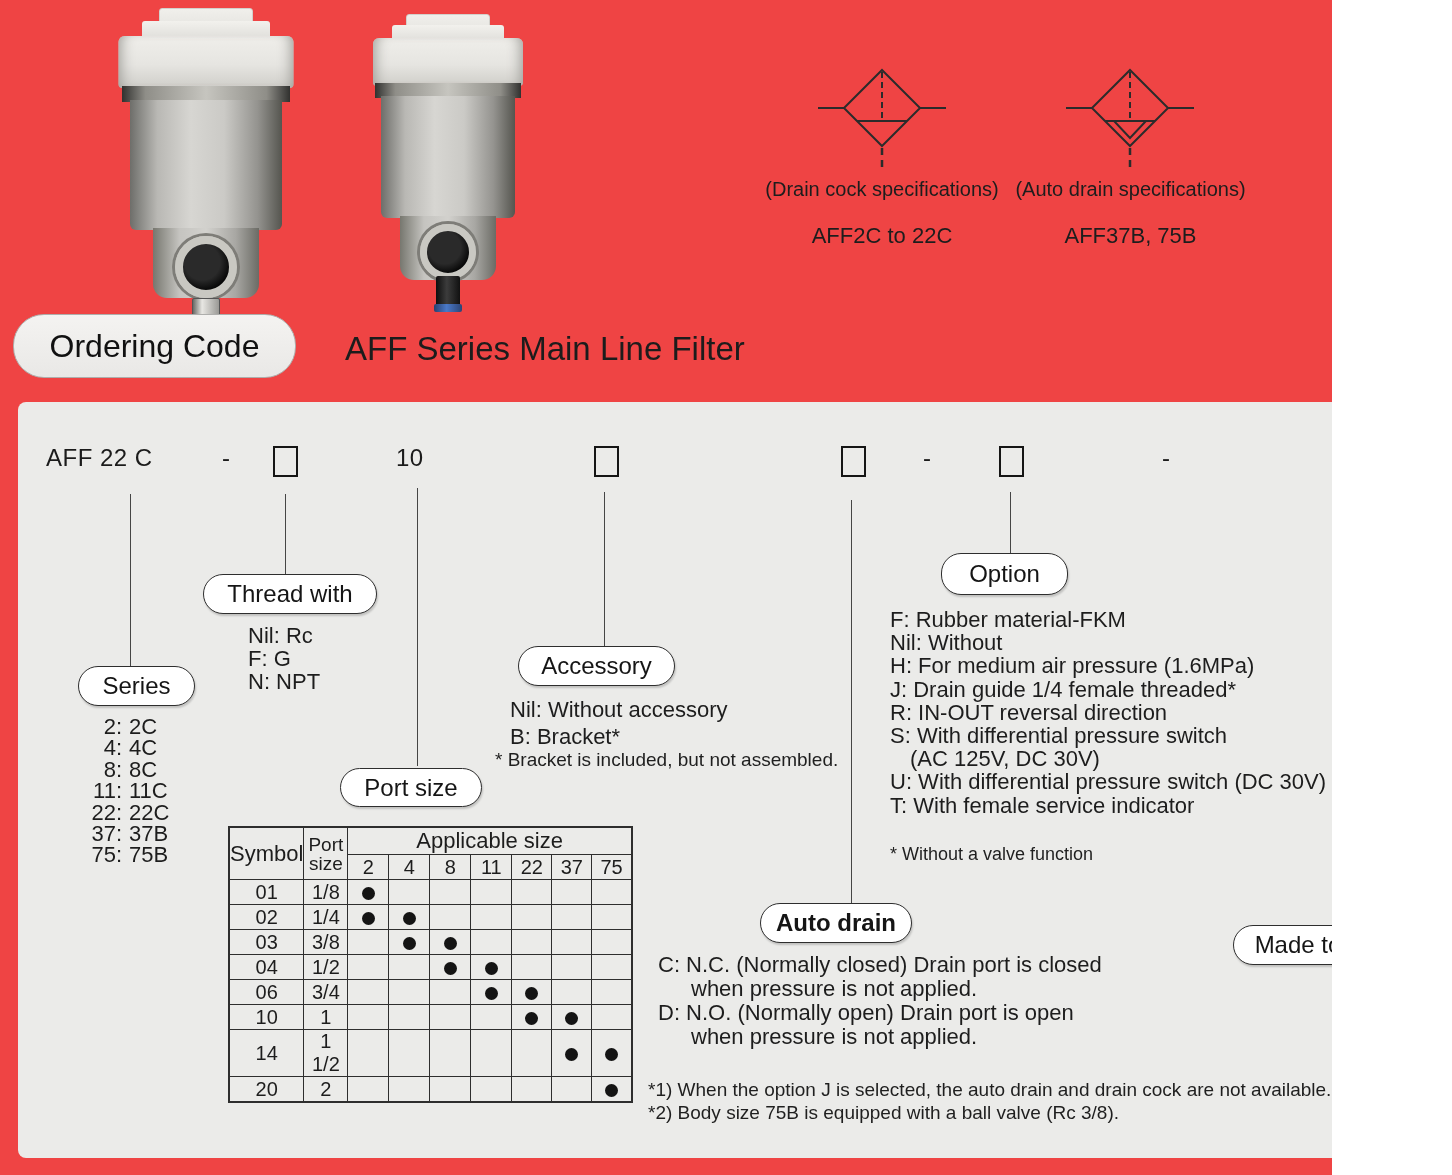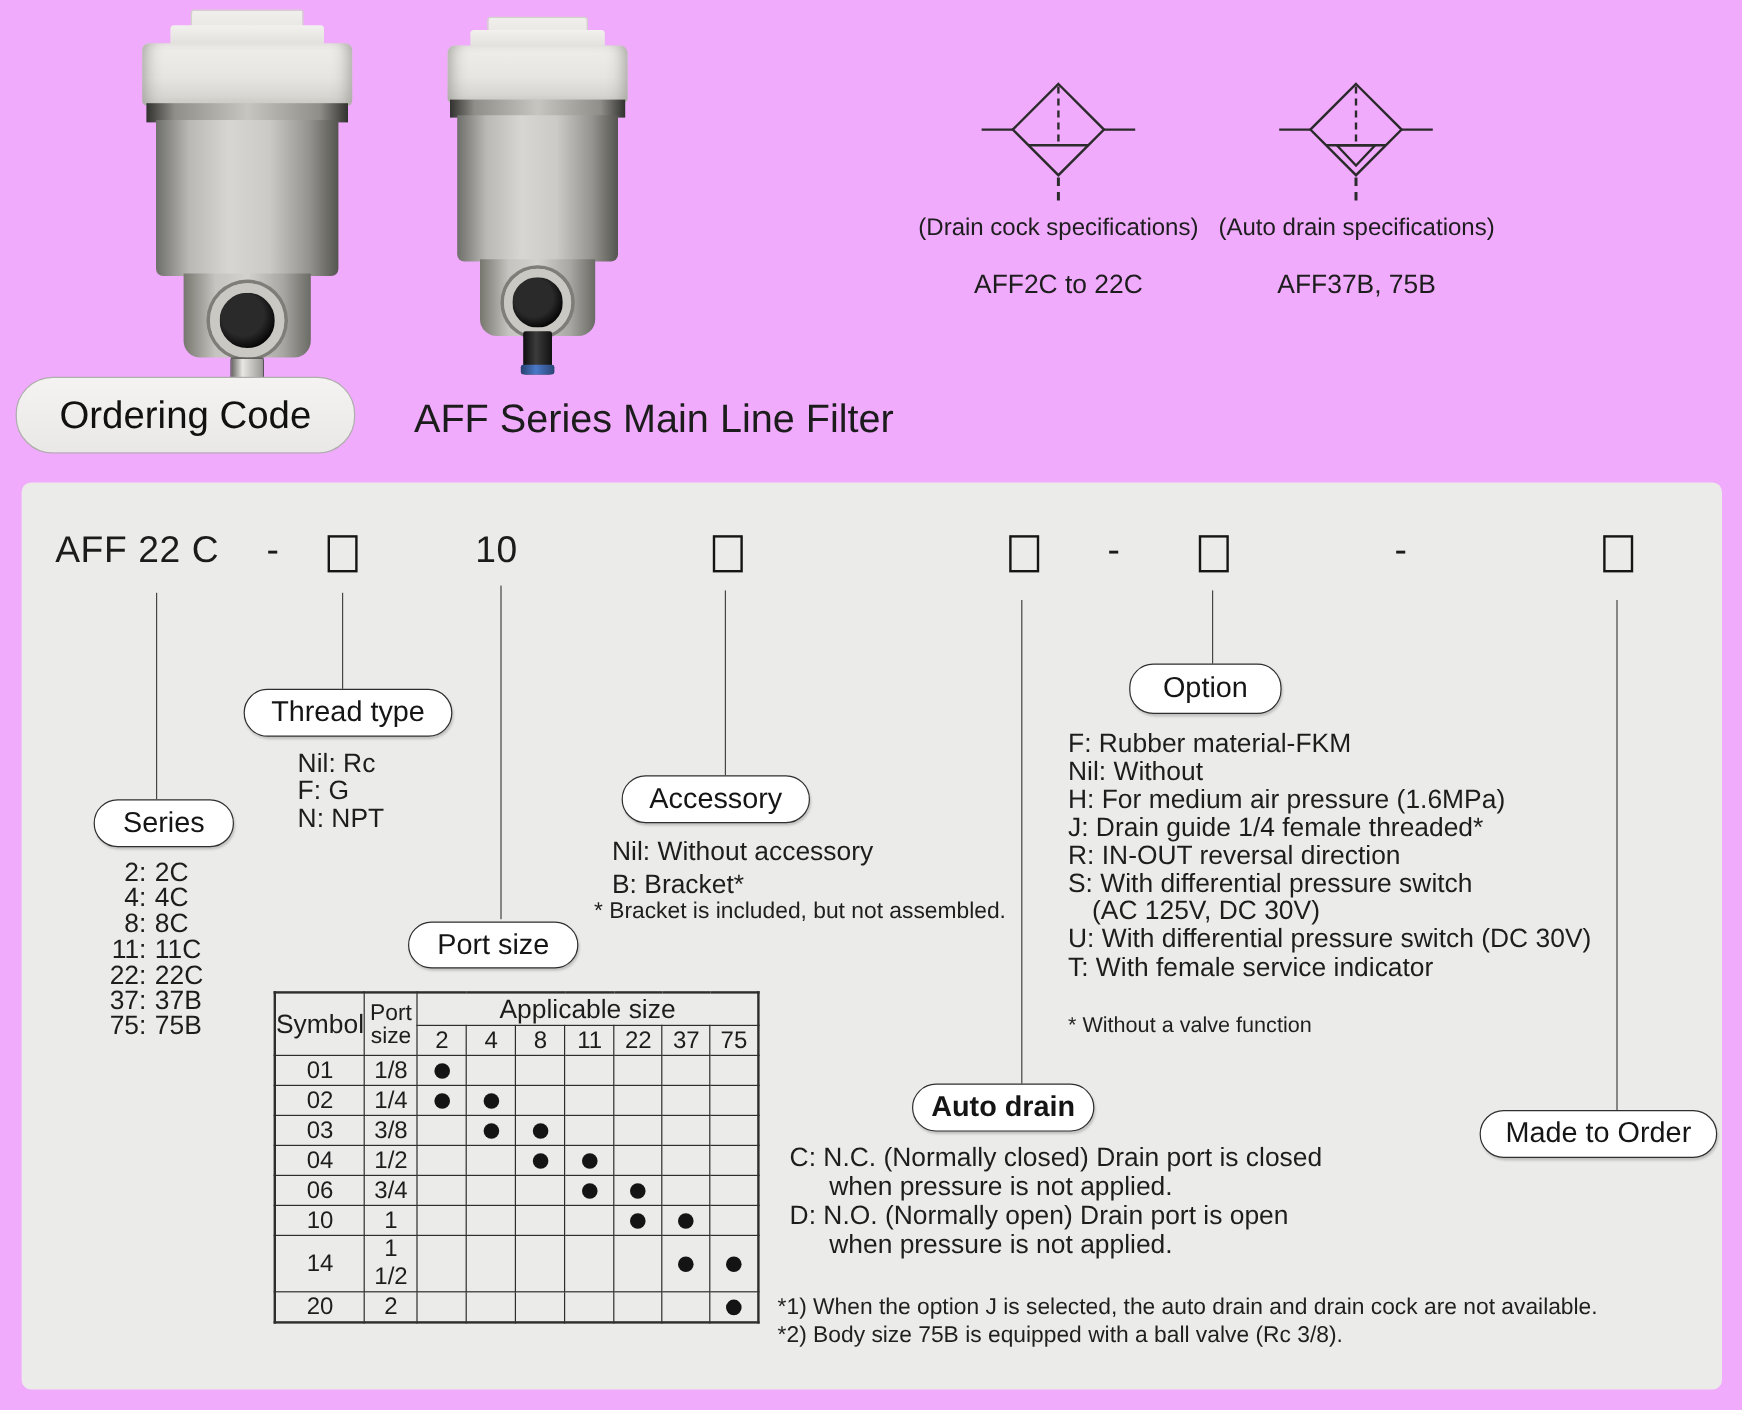--- a/index.html
+++ b/index.html
@@ -1,16 +1,16 @@
 <!DOCTYPE html>
 <html><head>
 <meta charset="utf-8">
 <style>
   html,body{margin:0;padding:0;background:#ffffff;}
-  .stage{position:relative;width:1452px;height:1175px;background:#f0abfc;
+  .stage{position:relative;width:1332px;height:1175px;background:#ef4444;
          font-family:"Liberation Sans",sans-serif;color:#1f1f1f;overflow:hidden;}
 
   
   .filter{position:absolute;}
   .part{position:absolute;left:50%;transform:translateX(-50%);}
   .f-cap1{top:2px;width:92px;height:26px;background:linear-gradient(180deg,#f0efeb,#e2e1dd);border:1px solid #d2d1cc;border-radius:3px;}
   .f-cap2{top:15px;width:128px;height:20px;background:linear-gradient(180deg,#f2f1ed,#dddcd8);border-radius:3px;}
   .f-cap3{top:30px;width:175px;height:52px;background:linear-gradient(180deg,#efeeea 0%,#e6e5e1 55%,#cfcec9 100%);border-radius:6px 6px 4px 4px;box-shadow:inset 12px 0 14px -10px #9a9994, inset -12px 0 14px -10px #9a9994;}
   .f-collar{top:80px;width:168px;height:16px;background:linear-gradient(90deg,#31312f 0%,#8f8e88 14%,#c6c5bf 50%,#8f8e88 86%,#31312f 100%);}
   .f-body{top:94px;width:152px;height:130px;background:linear-gradient(90deg,#6e6e6a 0%,#b9b8b4 18%,#d7d6d2 40%,#cbcac6 62%,#94938f 84%,#55554f 100%);border-radius:0 0 6px 6px;}
@@ -33,21 +33,21 @@
   .symbol-models{font-size:22px;color:#1d1d1d;margin-top:22px;}
 
   
   .order-pill{position:absolute;left:13px;top:314px;width:281px;height:62px;border-radius:31px;
     background:linear-gradient(180deg,#f4f3f1,#e9e8e6);border:1px solid #aeaeac;
     display:flex;align-items:center;justify-content:center;font-size:32px;color:#111;}
   .page-title{position:absolute;left:345px;top:330px;font-size:33px;color:#1c1c1c;}
 
   
   .panel{position:absolute;left:18px;top:402px;width:1417px;height:756px;background:#ebebe9;border-radius:8px;}
-  .code-text{position:absolute;font-size:31px;font-weight:500;letter-spacing:.5px;color:#1b1b1b;line-height:40px;}
+  .code-text{position:absolute;font-size:24px;font-weight:500;letter-spacing:.5px;color:#1b1b1b;line-height:40px;}
   .sq{position:absolute;top:44px;width:21px;height:27px;border:2.5px solid #151515;background:transparent;}
   .vline{position:absolute;width:1px;background:#454545;}
   .bubble{position:absolute;background:#fff;border:1.5px solid #2e2e2e;border-radius:20px;
     display:flex;align-items:center;justify-content:center;font-size:24px;color:#151515;
     box-shadow:1px 2px 2px rgba(0,0,0,.18);}
   .list{position:absolute;font-size:22px;line-height:23px;color:#1d1d1d;}
   #option-list{line-height:23.2px;}
   #autodrain-list{line-height:24px;}
   .indent{margin-left:20px;}
   .indent2{margin-left:33px;}
@@ -141,21 +141,21 @@
     <span class="sq" style="left:1318px;"></span>
 
     <div class="vline" style="left:112px;top:92px;height:172px;"></div>
     <div class="vline" style="left:267px;top:92px;height:80px;"></div>
     <div class="vline" style="left:399px;top:86px;height:278px;"></div>
     <div class="vline" style="left:586px;top:90px;height:154px;"></div>
     <div class="vline" style="left:833px;top:98px;height:403px;"></div>
     <div class="vline" style="left:992px;top:90px;height:61px;"></div>
     <div class="vline" style="left:1329px;top:98px;height:425px;"></div>
 
-    <div class="bubble" style="left:185px;top:172px;width:172px;height:38px;">Thread type</div>
+    <div class="bubble" style="left:185px;top:172px;width:172px;height:38px;">Thread with</div>
     <div class="bubble" style="left:60px;top:264px;width:115px;height:38px;text-align:center;">Series</div>
     <div class="bubble" style="left:322px;top:366px;width:140px;height:37px;">Port size</div>
     <div class="bubble" style="left:500px;top:244px;width:155px;height:38px;">Accessory</div>
     <div class="bubble" style="left:923px;top:151px;width:125px;height:40px;">Option</div>
     <div class="bubble" style="left:742px;top:501px;width:150px;height:38px;font-weight:bold;">Auto drain</div>
     <div class="bubble" style="left:1215px;top:523px;width:196px;height:38px;">Made to Order</div>
 
     <div class="list" id="thread-list" style="left:230px;top:222px;">
         <div class="line">Nil: Rc</div>
         <div class="line">F: G</div>

